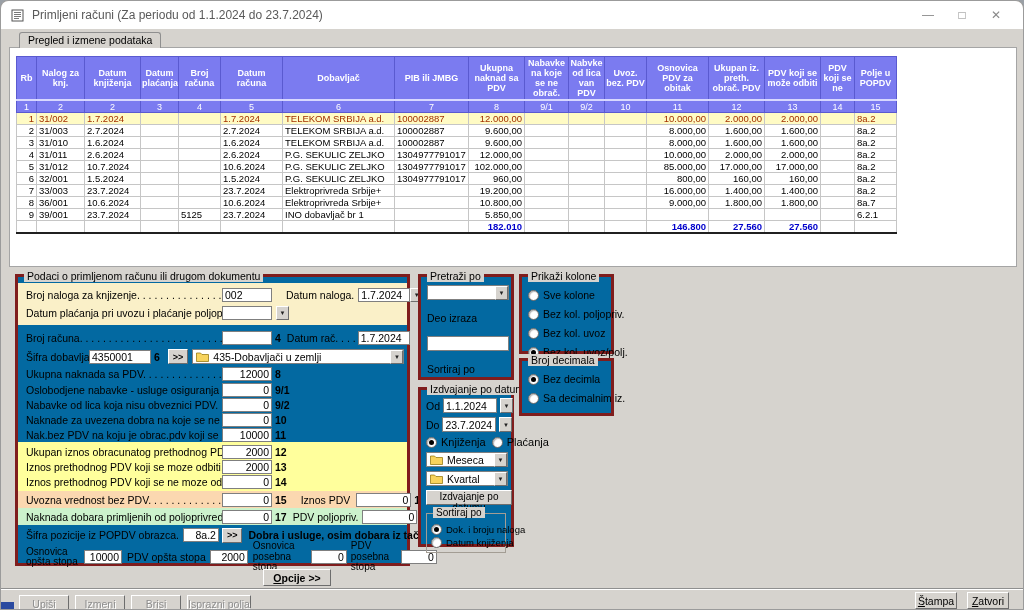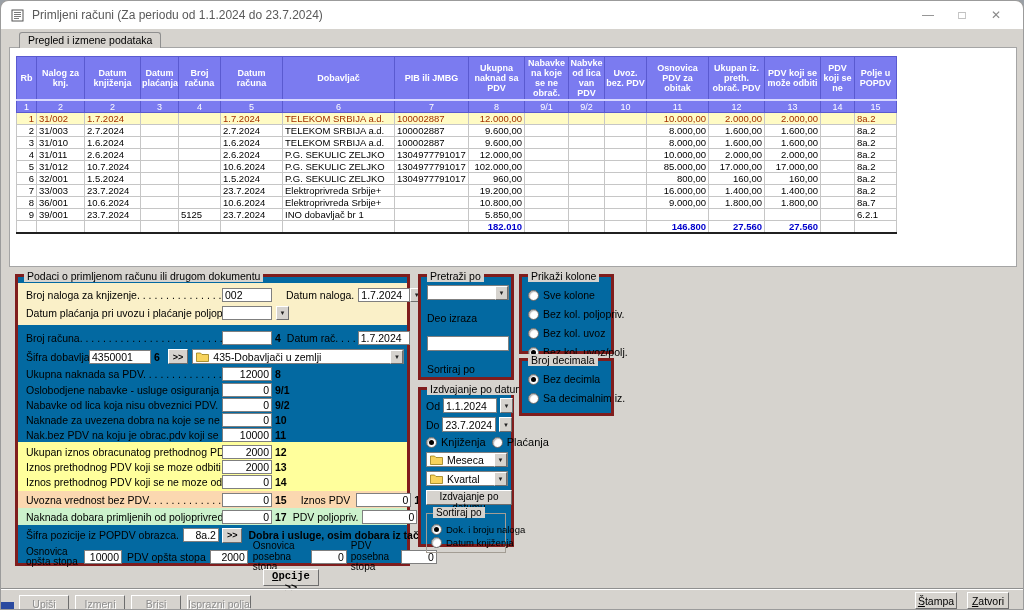--- a/index.html
+++ b/index.html
@@ -70,21 +70,21 @@
   
   .btn { border:1px solid #6d6d6d; border-top-color:#fff; border-left-color:#fff;
          background:#d6d3ce; font-size:10.5px; color:#000; height:17px;
          font-family:"Liberation Sans","DejaVu Sans",sans-serif; }
   .btn span { display:block; }
   .btn span::first-letter { text-decoration:underline; }
   .btn.disabled { color:#8e8e8e; text-shadow:1px 1px 0 #fff;margin-top:26px; }
   .actionrow { position:absolute; left:18px; top:568px; display:flex; gap:6px; }
   .actionrow .btn:nth-child(1),.actionrow .btn:nth-child(2),.actionrow .btn:nth-child(3){width:50px;}
   .actionrow .btn:nth-child(4){width:64px;text-align:center;}
-  .actionrow .btn:nth-child(5){width:56px; margin-left:6px; font-weight:bold;font-family:Liberation Mono, monospace;}
+  .actionrow .btn:nth-child(5){width:68px; margin-left:6px; font-weight:bold;}
 
   
   .radio { display:flex; align-items:center; gap:4px; font-size:10.5px; white-space:nowrap; }
   .rdot { width:11px; height:11px; border-radius:50%; background:#fff; border:1px solid #6a6a6a;
           box-shadow: inset 1px 1px 1px #b9b9b9; display:flex; align-items:center; justify-content:center; flex:none; }
   .radio.on .rdot::after { content:""; width:5px; height:5px; border-radius:50%; background:#000; }
   .vstack { display:flex; flex-direction:column; }
 
   .searchgroup { left:417px; top:273px; width:96px; height:106px; }
   .searchgroup .inner { padding:8px 6px 0 6px; display:flex; flex-direction:column; gap:12px; }

